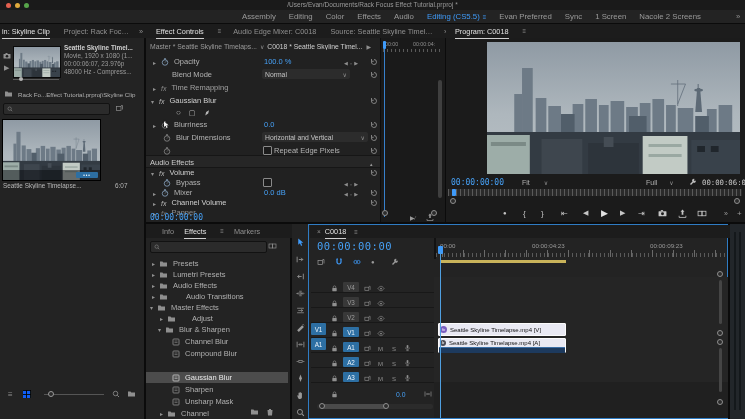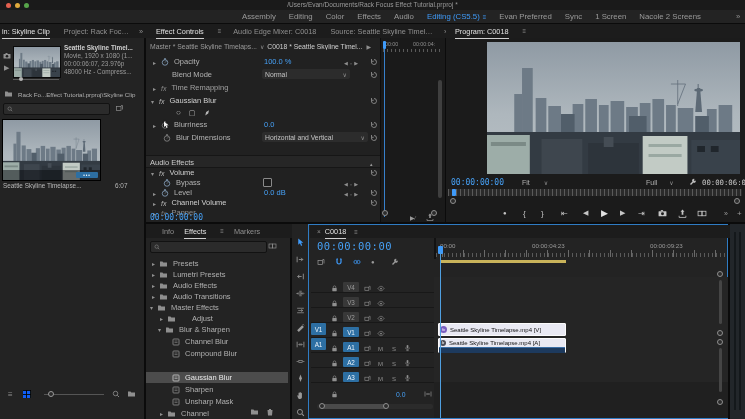--- a/index.html
+++ b/index.html
@@ -389,20 +389,30 @@
         </svg>
       <span class="lbl" style="margin-left:5px">Blur Dimensions</span>
       <div class="dd abs" style="left:112px;width:100px">
         <span>Horizontal and Vertical</span>
         <span class="car">∨</span>
       </div>
       <svg class="ic abs" style="left:220px;width:8px;height:8px;color:#9a9a9a">
           <use href="#i-reset"></use>
         </svg>
     </div>
+    <div class="hdr-row" style="left:4px;top:119px;width:228px;height:12px">
+      <svg class="ic" style="width:8px;height:8px;margin-left:13px;color:#9a9a9a">
+          <use href="#i-stopwatch"></use>
+        </svg>
+      <span class="cb abs" style="left:113px"></span>
+      <span class="lbl abs" style="left:124px">Repeat Edge Pixels</span>
+      <svg class="ic abs" style="left:220px;width:8px;height:8px;color:#9a9a9a">
+          <use href="#i-reset"></use>
+        </svg>
+    </div>
     <div class="hdr-row" style="left:0;top:131px;width:234px;height:11px;background:#262626;border-top:1px solid #161616;border-bottom:1px solid #161616">
       <span style="margin-left:4px;color:#cacaca">Audio Effects</span>
       <span class="abs" style="left:224px;color:#9a9a9a;font-size:5px">▴</span>
     </div>
     <div class="hdr-row" style="left:4px;top:142px;width:228px;height:11px">
       <span class="car" style="margin-left:1px">▾</span>
       <span class="fx" style="margin-left:5px">fx</span>
       <span style="margin-left:5px;color:#cfcfcf">Volume</span>
       <svg class="ic abs" style="left:220px;width:8px;height:8px;color:#9a9a9a">
           <use href="#i-reset"></use>
@@ -418,21 +428,21 @@
           <span>◀</span>
           <span style="font-size:4px">○</span>
           <span>▶</span>
         </span>
     </div>
     <div class="hdr-row" style="left:4px;top:162px;width:228px;height:11px">
       <span class="car" style="margin-left:3px">▸</span>
       <svg class="ic" style="width:8px;height:8px;margin-left:5px;color:#9ab9d8">
           <use href="#i-stopwatch"></use>
         </svg>
-      <span class="lbl" style="margin-left:5px">Level</span>
+      <span class="lbl" style="margin-left:5px">Mixer</span>
       <span class="val abs" style="left:114px">0.0 dB</span>
       <span class="knav abs" style="left:194px">
           <span>◀</span>
           <span style="font-size:4px">○</span>
           <span>▶</span>
         </span>
       <svg class="ic abs" style="left:220px;width:8px;height:8px;color:#9a9a9a">
           <use href="#i-reset"></use>
         </svg>
     </div>
@@ -549,21 +559,21 @@
       <svg class="ic" style="width:9px;height:8px;margin-left:4px;color:#8f8f8f">
           <use href="#i-folder"></use>
         </svg>
       <span style="margin-left:5px">Audio Effects</span>
     </div>
     <div class="treerow" style="top:67px">
       <span class="car" style="margin-left:6px">▸</span>
       <svg class="ic" style="width:9px;height:8px;margin-left:4px;color:#8f8f8f">
           <use href="#i-folder"></use>
         </svg>
-      <span style="margin-left:5px">Audio Transitions</span>
+      <span style="margin-left:18px">Audio Transitions</span>
     </div>
     <div class="treerow" style="top:78px">
       <span class="car" style="margin-left:4px">▾</span>
       <svg class="ic" style="width:9px;height:8px;margin-left:4px;color:#8f8f8f">
           <use href="#i-folder"></use>
         </svg>
       <span style="margin-left:5px">Master Effects</span>
     </div>
     <div class="treerow" style="top:89px">
       <span class="car" style="margin-left:14px">▸</span>

